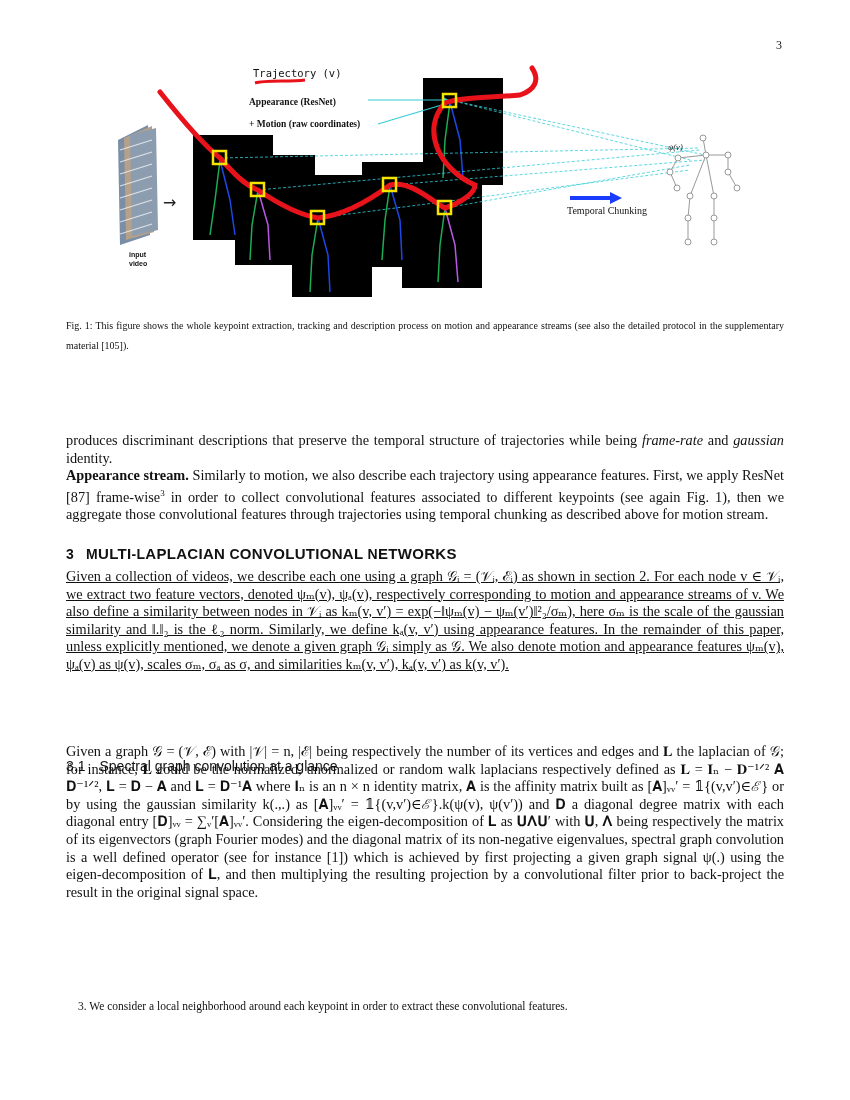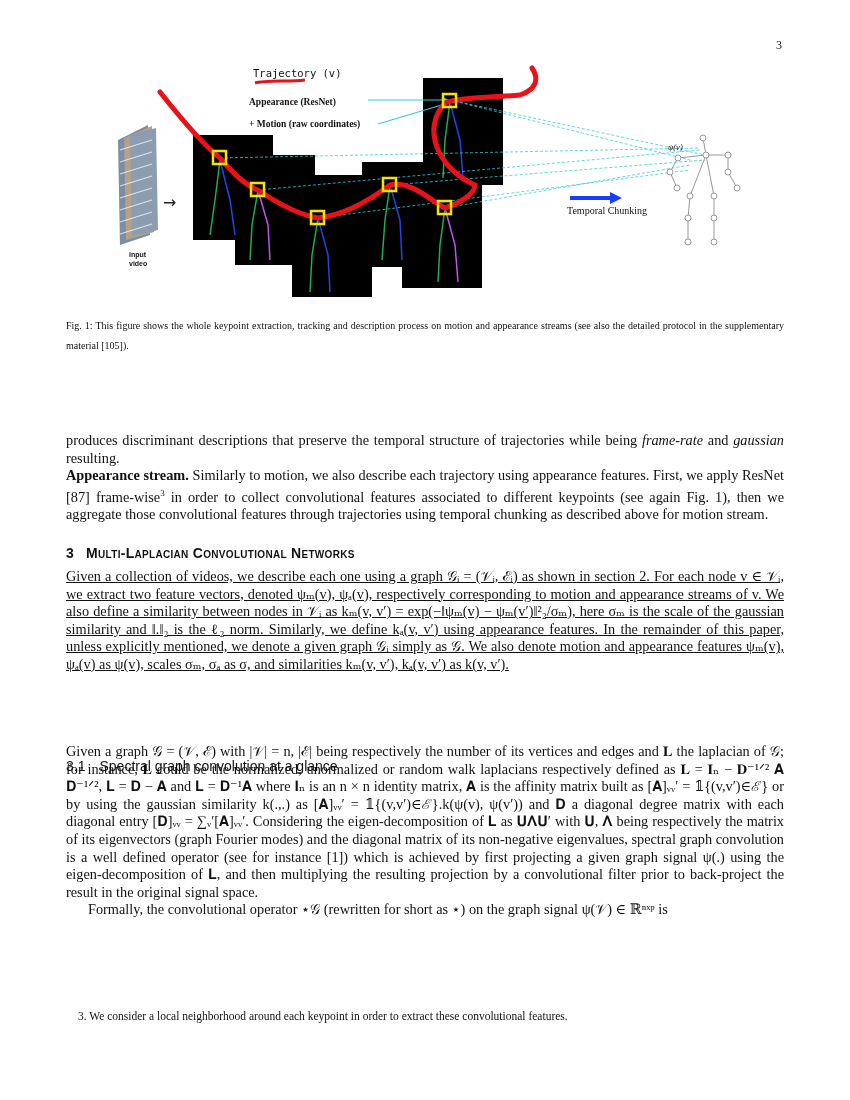--- a/index.html
+++ b/index.html
@@ -7,24 +7,24 @@
          font-family: "Liberation Serif", "DejaVu Serif", serif; color: #111; }
   .page-number { position: absolute; top: 38px; right: 68px; font-size: 12px; }
   .figure { position: absolute; left: 100px; top: 55px; width: 680px; height: 250px; }
   .caption { position: absolute; left: 66px; top: 316px; width: 718px; font-size: 10px; line-height: 20px; text-align: justify; }
   .body-text { position: absolute; left: 66px; width: 718px; font-size: 14.3px; line-height: 17.6px; text-align: justify; }
   .body-text p { margin: 0; }
   .indent { text-indent: 22px; }
   .section-heading { position: absolute; left: 66px; font-family: "Liberation Sans", "DejaVu Sans", sans-serif; font-weight: bold; font-size: 14px; letter-spacing: 0.3px; }
   .section-heading .num { margin-right: 12px; }
   .sc-big { font-size: 14px; }
-  .sc-small { font-size: 10px; }
+  .sc-small { font-size: 15px; }
   .subsection-heading { position: absolute; left: 66px; font-family: "Liberation Sans", "DejaVu Sans", sans-serif; font-weight: normal; font-size: 14px; }
   .subsection-heading .num { margin-right: 14px; }
-  .footnote { position: absolute; left: 78px; top: 1000px; font-size: 11.5px; margin-top: 10px; }
+  .footnote { position: absolute; left: 78px; top: 1000px; font-size: 11.5px; }
   .bold { font-weight: bold; margin-top: 18px; }
 </style>
 </head>
 <body>
 
 <div class="page-number">3</div>
 
 <div class="figure">
   <svg width="680" height="250" viewBox="100 55 680 250" xmlns="http://www.w3.org/2000/svg">
 
@@ -135,37 +135,36 @@
     <text x="129" y="266" font-size="7" font-weight="bold" font-family="Liberation Sans, sans-serif" fill="#111">video</text>
     <text x="567" y="214" font-size="10" font-family="Liberation Serif, serif" fill="#111">Temporal Chunking</text>
     <text x="668" y="150" font-size="8.5" font-style="italic" font-family="Liberation Serif, serif" fill="#111">ψ(v)</text>
   </svg>
 </div>
 
 <div class="caption">Fig. 1: This figure shows the whole keypoint extraction, tracking and description process on motion and appearance streams (see also the detailed protocol in the supplementary material [105]).</div>
 
 <div class="body-text" style="top:432px;">
   <p>
-    <span>produces discriminant descriptions that preserve the temporal structure of trajectories while being </span><em>frame-rate</em><span> and </span><em>gaussian</em><span> resulting.</span>
+    <span>produces discriminant descriptions that preserve the temporal structure of trajectories while being </span><em>frame-rate</em><span> and </span><em>gaussian</em><span> identity.</span>
   </p>
   <p>
     <span class="bold">Appearance stream.</span><span> Similarly to motion, we also describe each trajectory using appearance features. First, we apply ResNet [87] frame-wise</span><sup style="font-size:9px">3</sup><span> in order to collect convolutional features associated to different keypoints (see again Fig. 1), then we aggregate those convolutional features through trajectories using temporal chunking as described above for motion stream.</span>
   </p>
 </div>
 
 <div class="section-heading" style="top:545px;">
   <span class="num">3</span><span class="sc-big">M</span><span class="sc-small">ULTI</span><span class="sc-big">-L</span><span class="sc-small">APLACIAN</span><span class="sc-big"> C</span><span class="sc-small">ONVOLUTIONAL</span><span class="sc-big"> N</span><span class="sc-small">ETWORKS</span>
 </div>
 
 <div class="body-text" style="top:568px;text-decoration:underline;">
   <p>Given a collection of videos, we describe each one using a graph 𝒢ᵢ = (𝒱ᵢ, ℰᵢ) as shown in section 2. For each node v ∈ 𝒱ᵢ, we extract two feature vectors, denoted ψₘ(v), ψₐ(v), respectively corresponding to motion and appearance streams of v. We also define a similarity between nodes in 𝒱ᵢ as kₘ(v, v′) = exp(−‖ψₘ(v) − ψₘ(v′)‖²₂/σₘ), here σₘ is the scale of the gaussian similarity and ‖.‖₂ is the ℓ₂ norm. Similarly, we define kₐ(v, v′) using appearance features. In the remainder of this paper, unless explicitly mentioned, we denote a given graph 𝒢ᵢ simply as 𝒢. We also denote motion and appearance features ψₘ(v), ψₐ(v) as ψ(v), scales σₘ, σₐ as σ, and similarities kₘ(v, v′), kₐ(v, v′) as k(v, v′).</p>
 </div>
 
 <div class="subsection-heading" style="top:758px;">
   <span class="num">3.1</span><span>Spectral graph convolution at a glance</span>
 </div>
 
 <div class="body-text" style="top:743px;">
   <p>Given a graph 𝒢 = (𝒱, ℰ) with |𝒱| = n, |ℰ| being respectively the number of its vertices and edges and 𝐋 the laplacian of 𝒢; for instance, 𝐋 could be the normalized, unormalized or random walk laplacians respectively defined as 𝐋 = 𝐈ₙ − 𝐃⁻¹ᐟ² 𝐀 𝐃⁻¹ᐟ², 𝐋 = 𝐃 − 𝐀 and 𝐋 = 𝐃⁻¹𝐀 where 𝐈ₙ is an n × n identity matrix, 𝐀 is the affinity matrix built as [𝐀]ᵥᵥ′ = 𝟙{(v,v′)∈ℰ} or by using the gaussian similarity k(.,.) as [𝐀]ᵥᵥ′ = 𝟙{(v,v′)∈ℰ}.k(ψ(v), ψ(v′)) and 𝐃 a diagonal degree matrix with each diagonal entry [𝐃]ᵥᵥ = ∑ᵥ′[𝐀]ᵥᵥ′. Considering the eigen-decomposition of 𝐋 as 𝐔𝚲𝐔′ with 𝐔, 𝚲 being respectively the matrix of its eigenvectors (graph Fourier modes) and the diagonal matrix of its non-negative eigenvalues, spectral graph convolution is a well defined operator (see for instance [1]) which is achieved by first projecting a given graph signal ψ(.) using the eigen-decomposition of 𝐋, and then multiplying the resulting projection by a convolutional filter prior to back-project the result in the original signal space.</p>
-  <p class="indent">Formally, the convolutional operator ⋆𝒢 (rewritten for short as ⋆) on the graph signal ψ(𝒱) ∈ ℝⁿˣᵖ is</p>
 </div>
 
 <div class="footnote">3. We consider a local neighborhood around each keypoint in order to extract these convolutional features.</div>
 
 </body></html>

